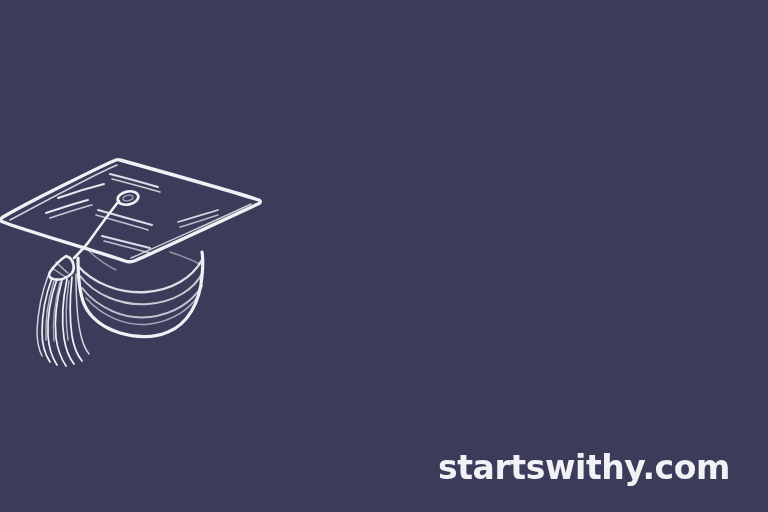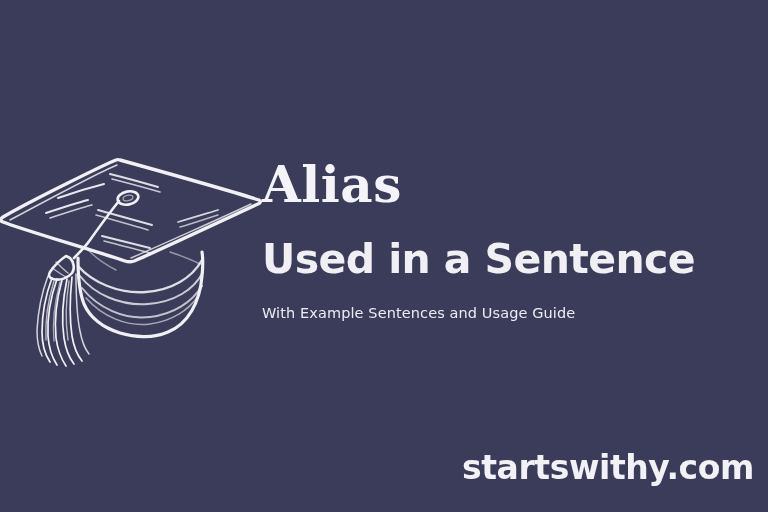--- a/index.html
+++ b/index.html
@@ -80,21 +80,21 @@
     color: #ececf2;
     margin: 0;
     padding: 0;
     margin-top: 26px;
     white-space: nowrap;
   }
 
   
   #site-brand {
     position: absolute;
-    right: 14px;
+    right: 38px;
     bottom: 28px;
     font-family: "DejaVu Sans", "Liberation Sans", sans-serif;
     font-weight: 700;
     font-size: 33px;
     line-height: 1;
     letter-spacing: -0.4px;
     color: #f2f2f6;
     white-space: nowrap;
   }
 
@@ -158,21 +158,16 @@
       <path class="sketch" stroke-width="1.7" d="M75 131 C71 150 69 170 72 190 C74 203 78 211 82 216"></path>
       <path class="sketch" stroke-width="1.7" d="M80 129 C78 148 77 168 80 188 C82 200 86 208 90 213"></path>
       <path class="sketch" stroke-width="1.5" opacity="0.85" d="M56 128 C50 144 46 164 45 182 C45 194 47 202 50 208"></path>
       <path class="sketch" stroke-width="1.5" opacity="0.85" d="M84 126 C84 144 84 164 88 183 C90 194 93 201 97 206"></path>
       <path class="sketch" stroke-width="1.4" opacity="0.7" d="M62 133 C56 152 53 172 54 192"></path>
       <path class="sketch" stroke-width="1.4" opacity="0.7" d="M77 133 C74 152 73 172 76 192"></path>
       <path class="sketch" stroke-width="1.4" opacity="0.6" d="M68 134 C63 153 60 173 62 193"></path>
     </svg>
   </div>
 
-  <div id="text-block">
-    <div id="word-title">Alias</div>
-    <div id="headline">Used in a Sentence</div>
-    <div id="subhead">With Example Sentences and Usage Guide</div>
-  </div>
 
   <div id="site-brand">startswithy.com</div>
 
 </div>
 
 </body></html>

